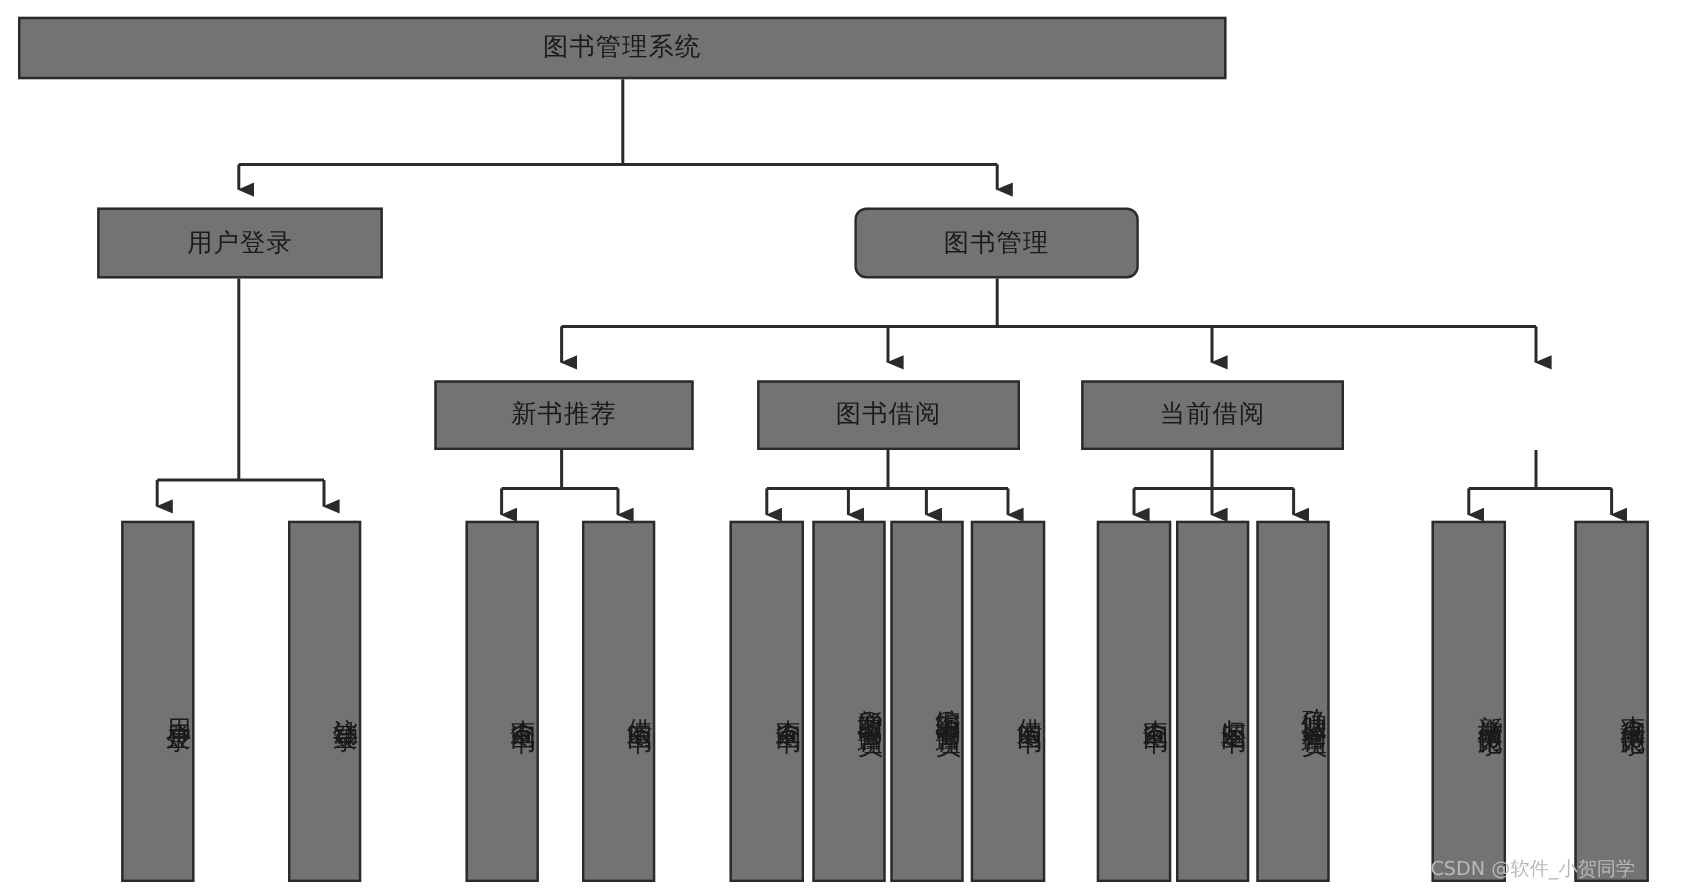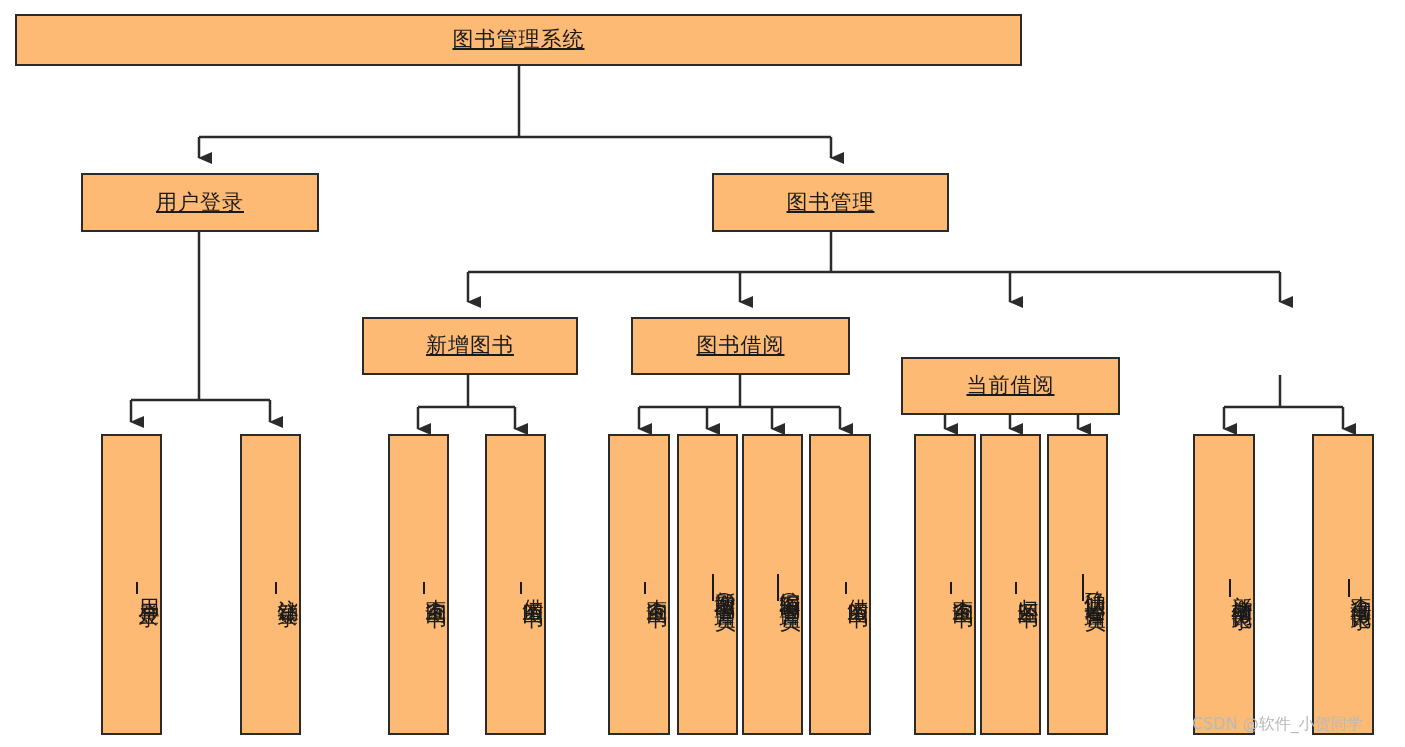--- a/index.html
+++ b/index.html
@@ -21,27 +21,26 @@
     position: absolute;
     left: 0;
     top: 0;
     width: 1405px;
     height: 747px;
   }
   .node {
     position: absolute;
     box-sizing: border-box;
     border: 2.5px solid #2b2b2b;
-    background: #fdba74;
+    background: #737373;
     display: flex;
     align-items: center;
     justify-content: center;
     color: #1a1a1a;
     z-index: 2;
-    text-decoration: underline;
   }
   .node.horizontal {
     font-size: 21px;
     letter-spacing: 1px;
     text-align: center;
     line-height: 1.2;
   }
   .node.vertical {
     writing-mode: vertical-rl;
     text-orientation: upright;
@@ -125,31 +124,31 @@
     </g>
   </svg>
 
   <div class="node horizontal" style="left:15px; top:14px; width:1007px; height:52px;">
     <span class="label">图书管理系统</span>
   </div>
 
   <div class="node horizontal" style="left:81px; top:173px; width:238px; height:59px;">
     <span class="label">用户登录</span>
   </div>
-  <div class="node horizontal" style="left:712px; top:173px; width:237px; height:59px;">
+  <div class="node horizontal" style="left:712px; top:173px; width:237px; height:59px;border-radius:10px;">
     <span class="label">图书管理</span>
   </div>
 
   <div class="node horizontal" style="left:362px; top:317px; width:216px; height:58px;">
-    <span class="label">新增图书</span>
+    <span class="label">新书推荐</span>
   </div>
   <div class="node horizontal" style="left:631px; top:317px; width:219px; height:58px;">
     <span class="label">图书借阅</span>
   </div>
-  <div class="node horizontal" style="left:901px; top:317px; width:219px; height:58px;margin-top:40px;">
+  <div class="node horizontal" style="left:901px; top:317px; width:219px; height:58px;">
     <span class="label">当前借阅</span>
   </div>
 
   <div class="node vertical" style="left:101px; top:434px; width:61px; height:301px;">
     <span class="label">用户登录</span>
   </div>
   <div class="node vertical" style="left:240px; top:434px; width:61px; height:301px;">
     <span class="label">注销登录</span>
   </div>
 

